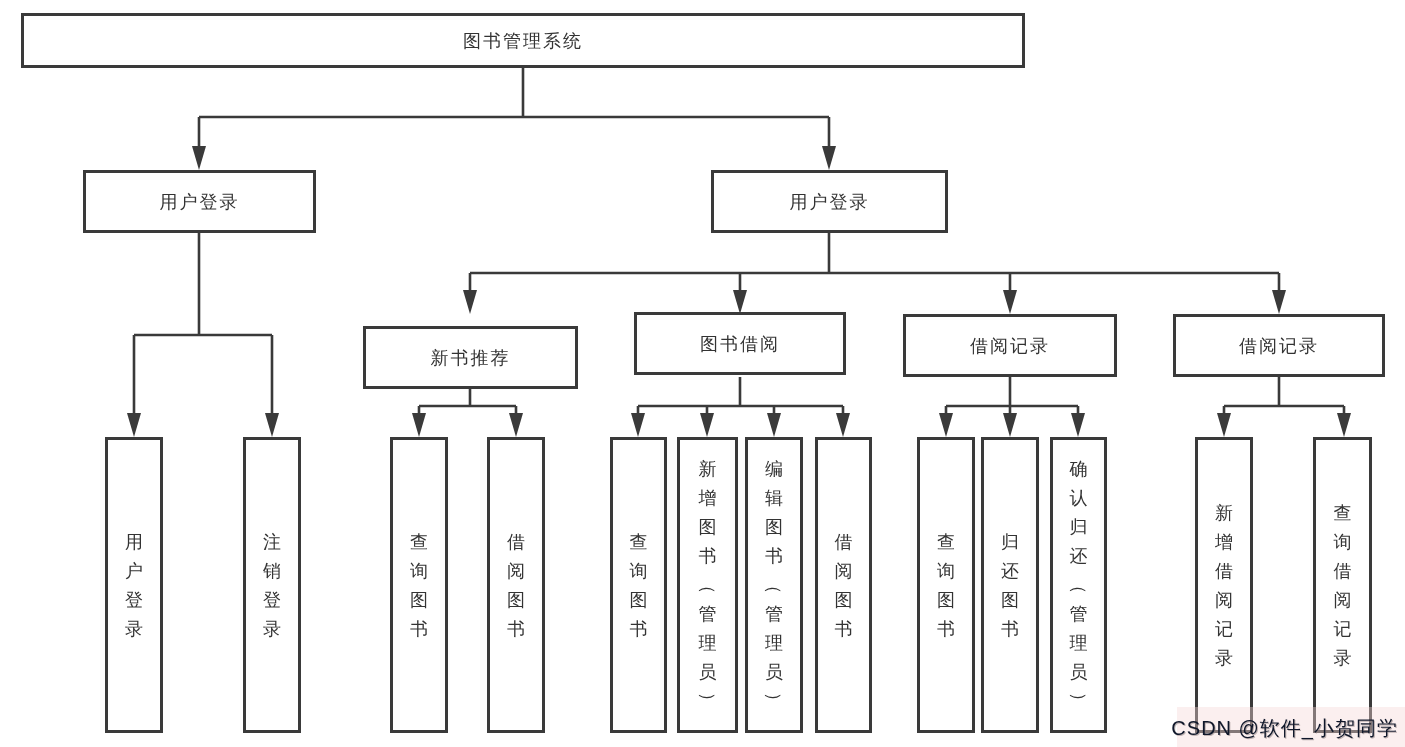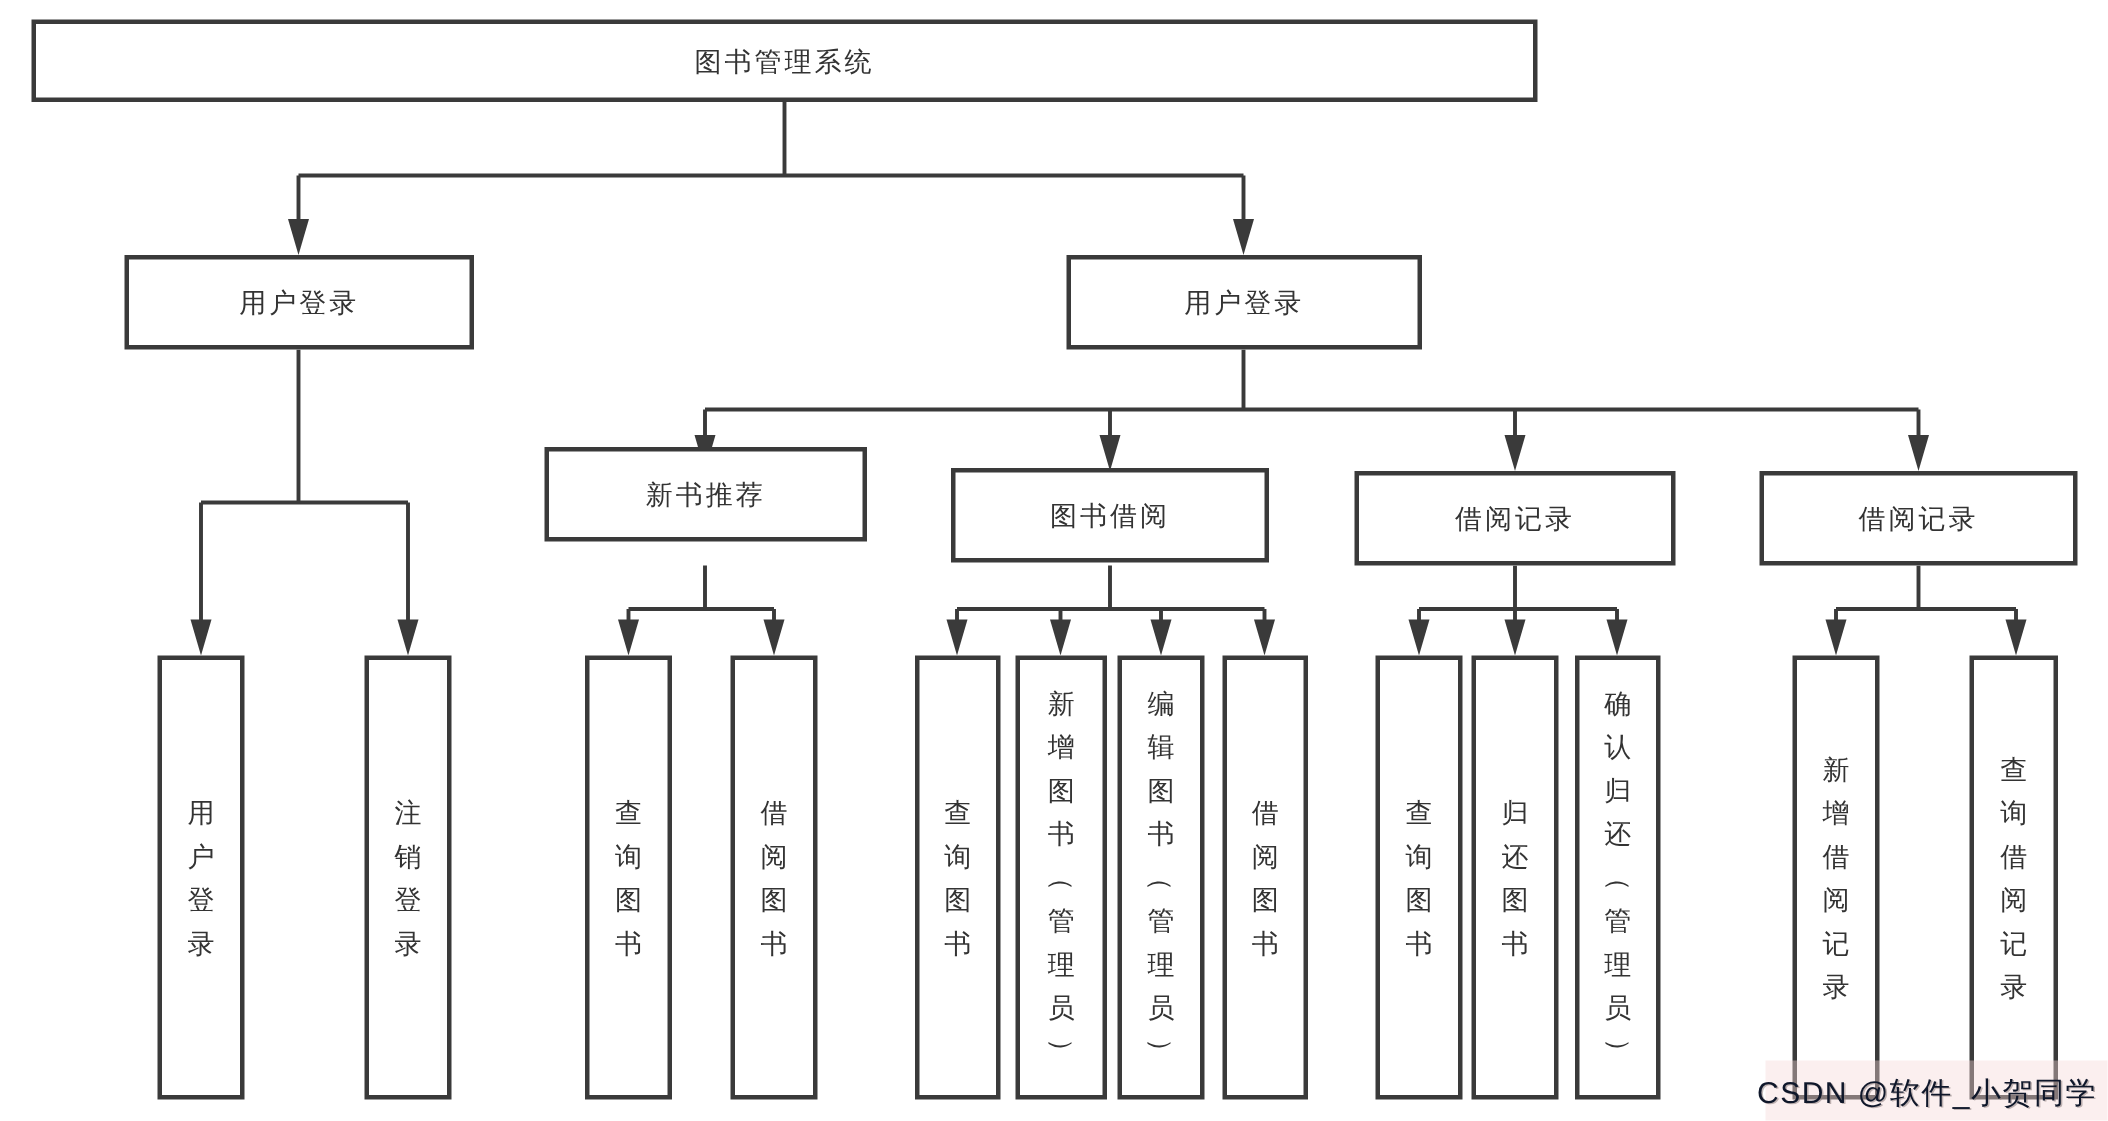--- a/index.html
+++ b/index.html
@@ -87,21 +87,21 @@
     <span>图书管理系统</span>
   </div>
 
   <div class="hnode" style="left:83px;top:170px;width:233px;height:63px;">
     <span>用户登录</span>
   </div>
   <div class="hnode" style="left:711px;top:170px;width:237px;height:63px;">
     <span>用户登录</span>
   </div>
 
-  <div class="hnode" style="left:363px;top:298px;width:215px;height:63px;">
+  <div class="hnode" style="left:363px;top:326px;width:215px;height:63px;">
     <span>新书推荐</span>
   </div>
   <div class="hnode" style="left:634px;top:312px;width:212px;height:63px;">
     <span>图书借阅</span>
   </div>
   <div class="hnode" style="left:903px;top:314px;width:214px;height:63px;">
     <span>借阅记录</span>
   </div>
   <div class="hnode" style="left:1173px;top:314px;width:212px;height:63px;">
     <span>借阅记录</span>

